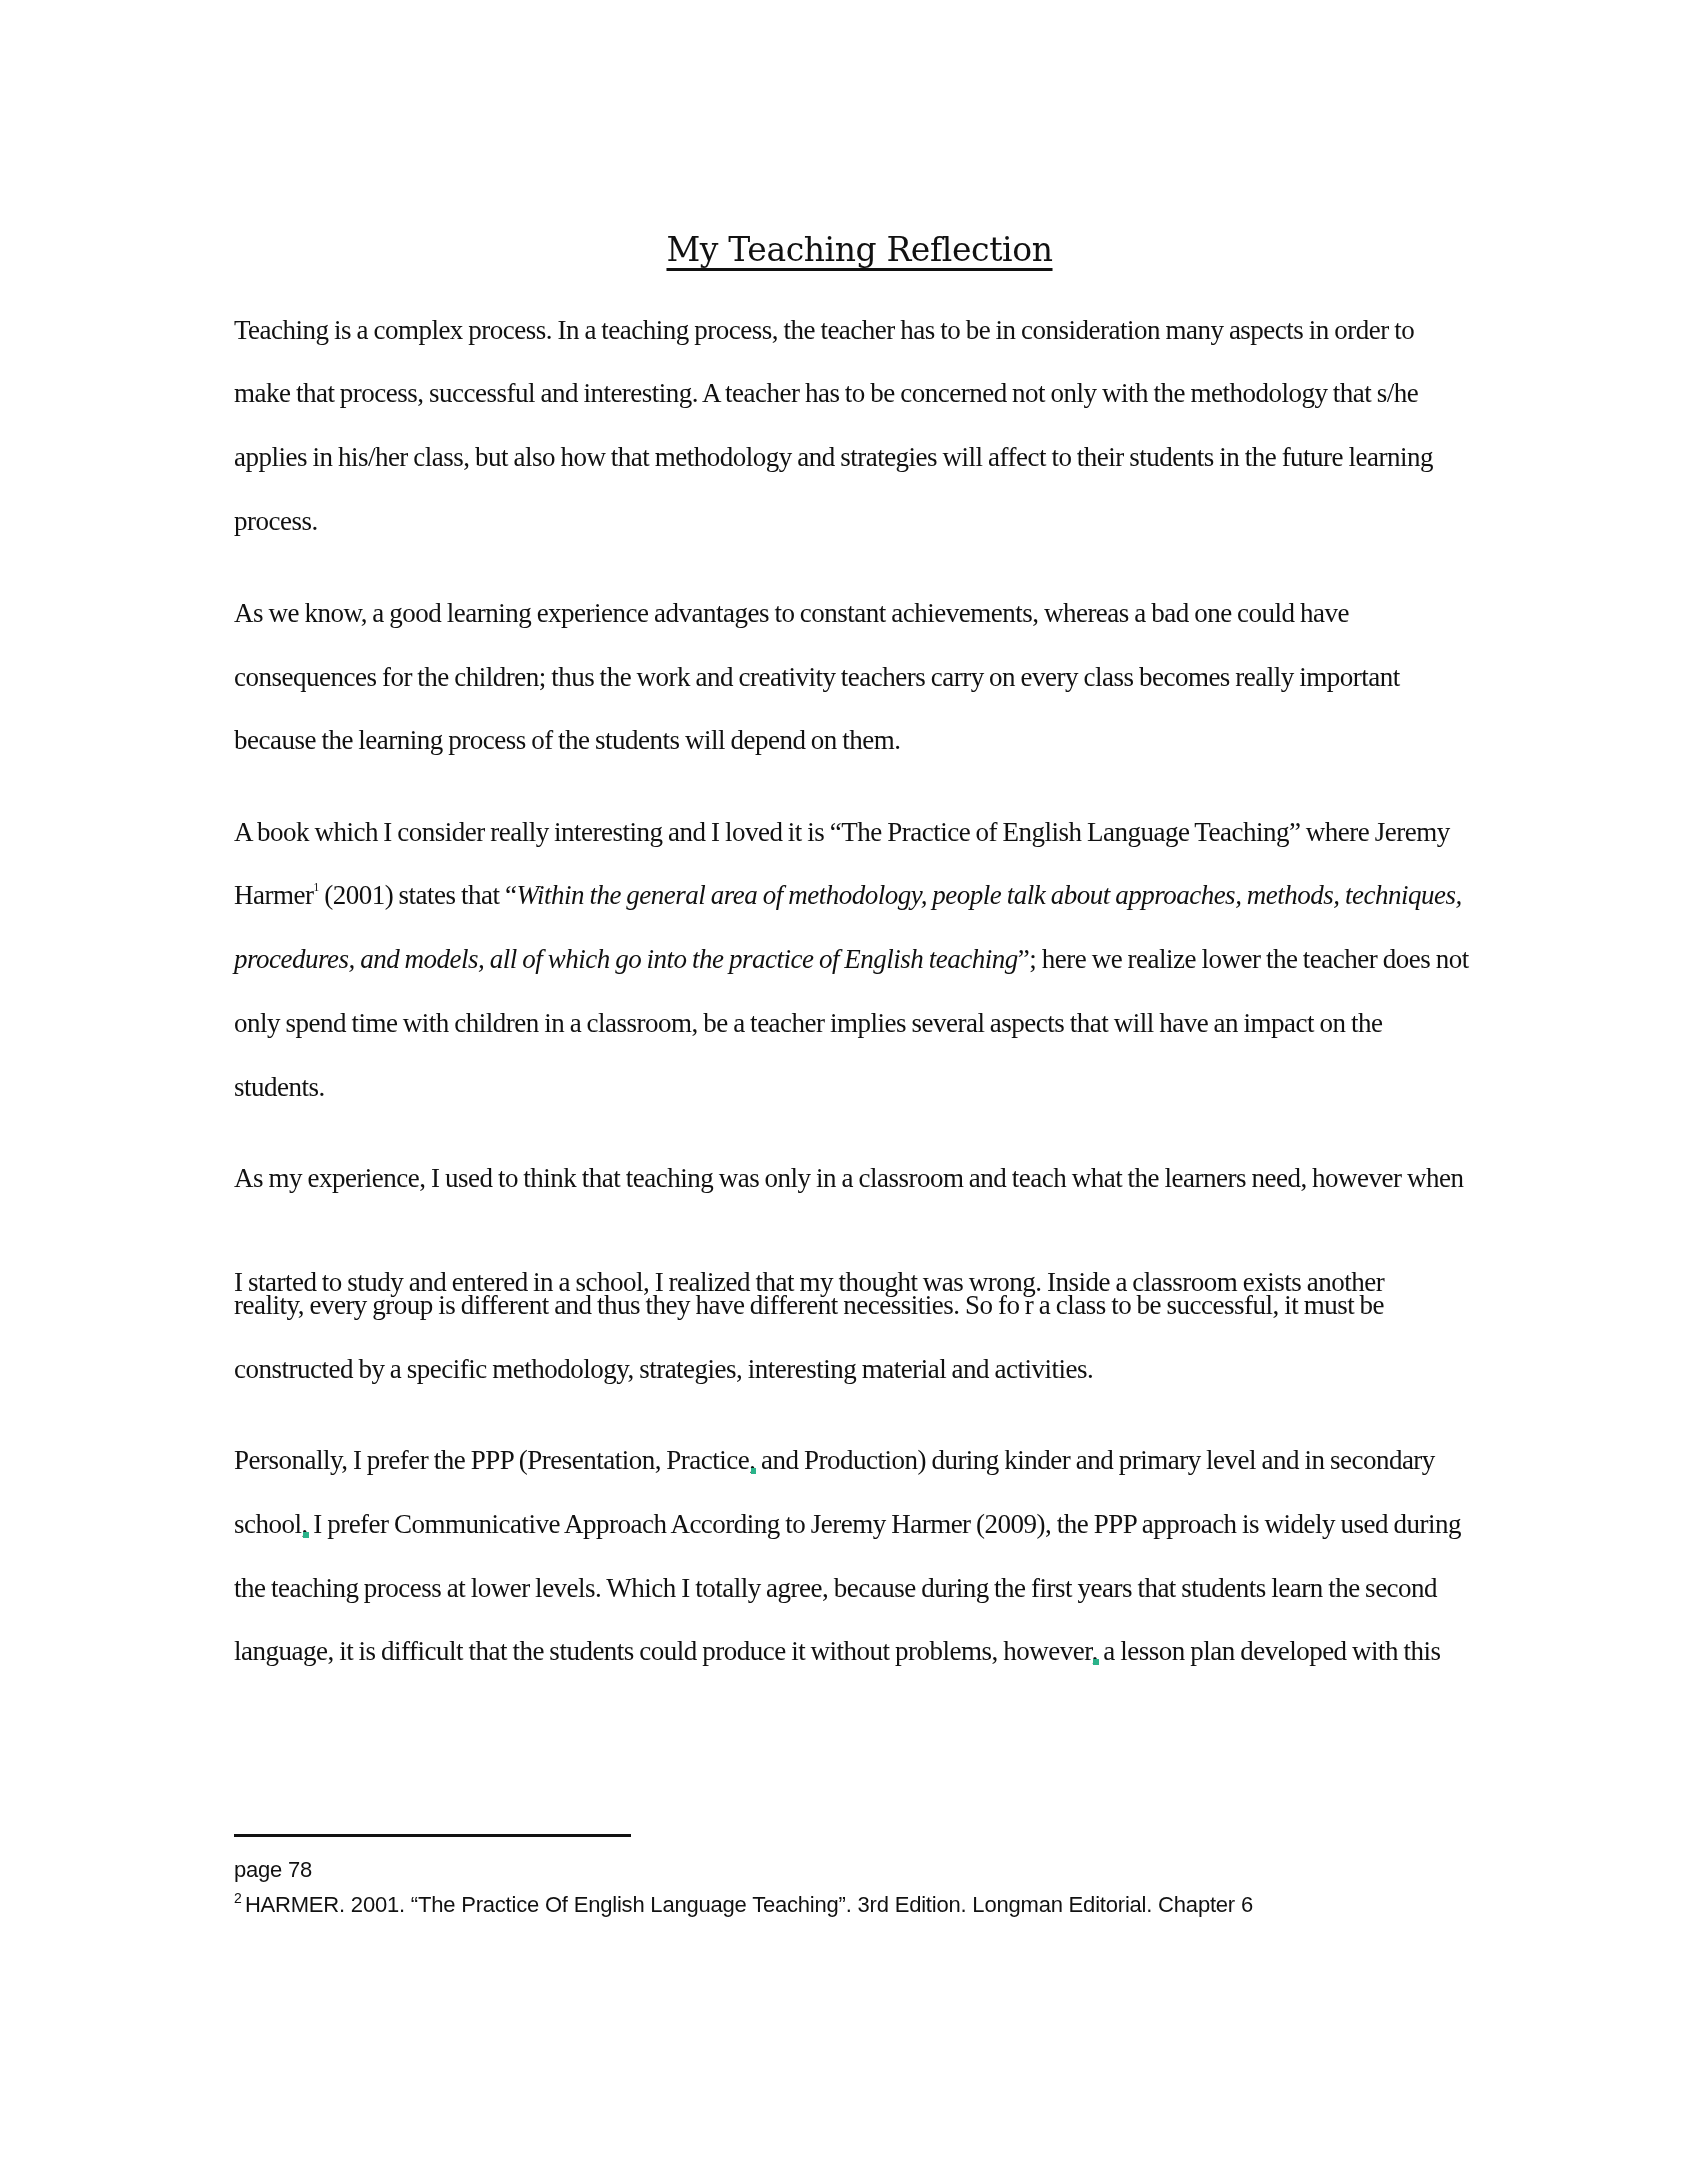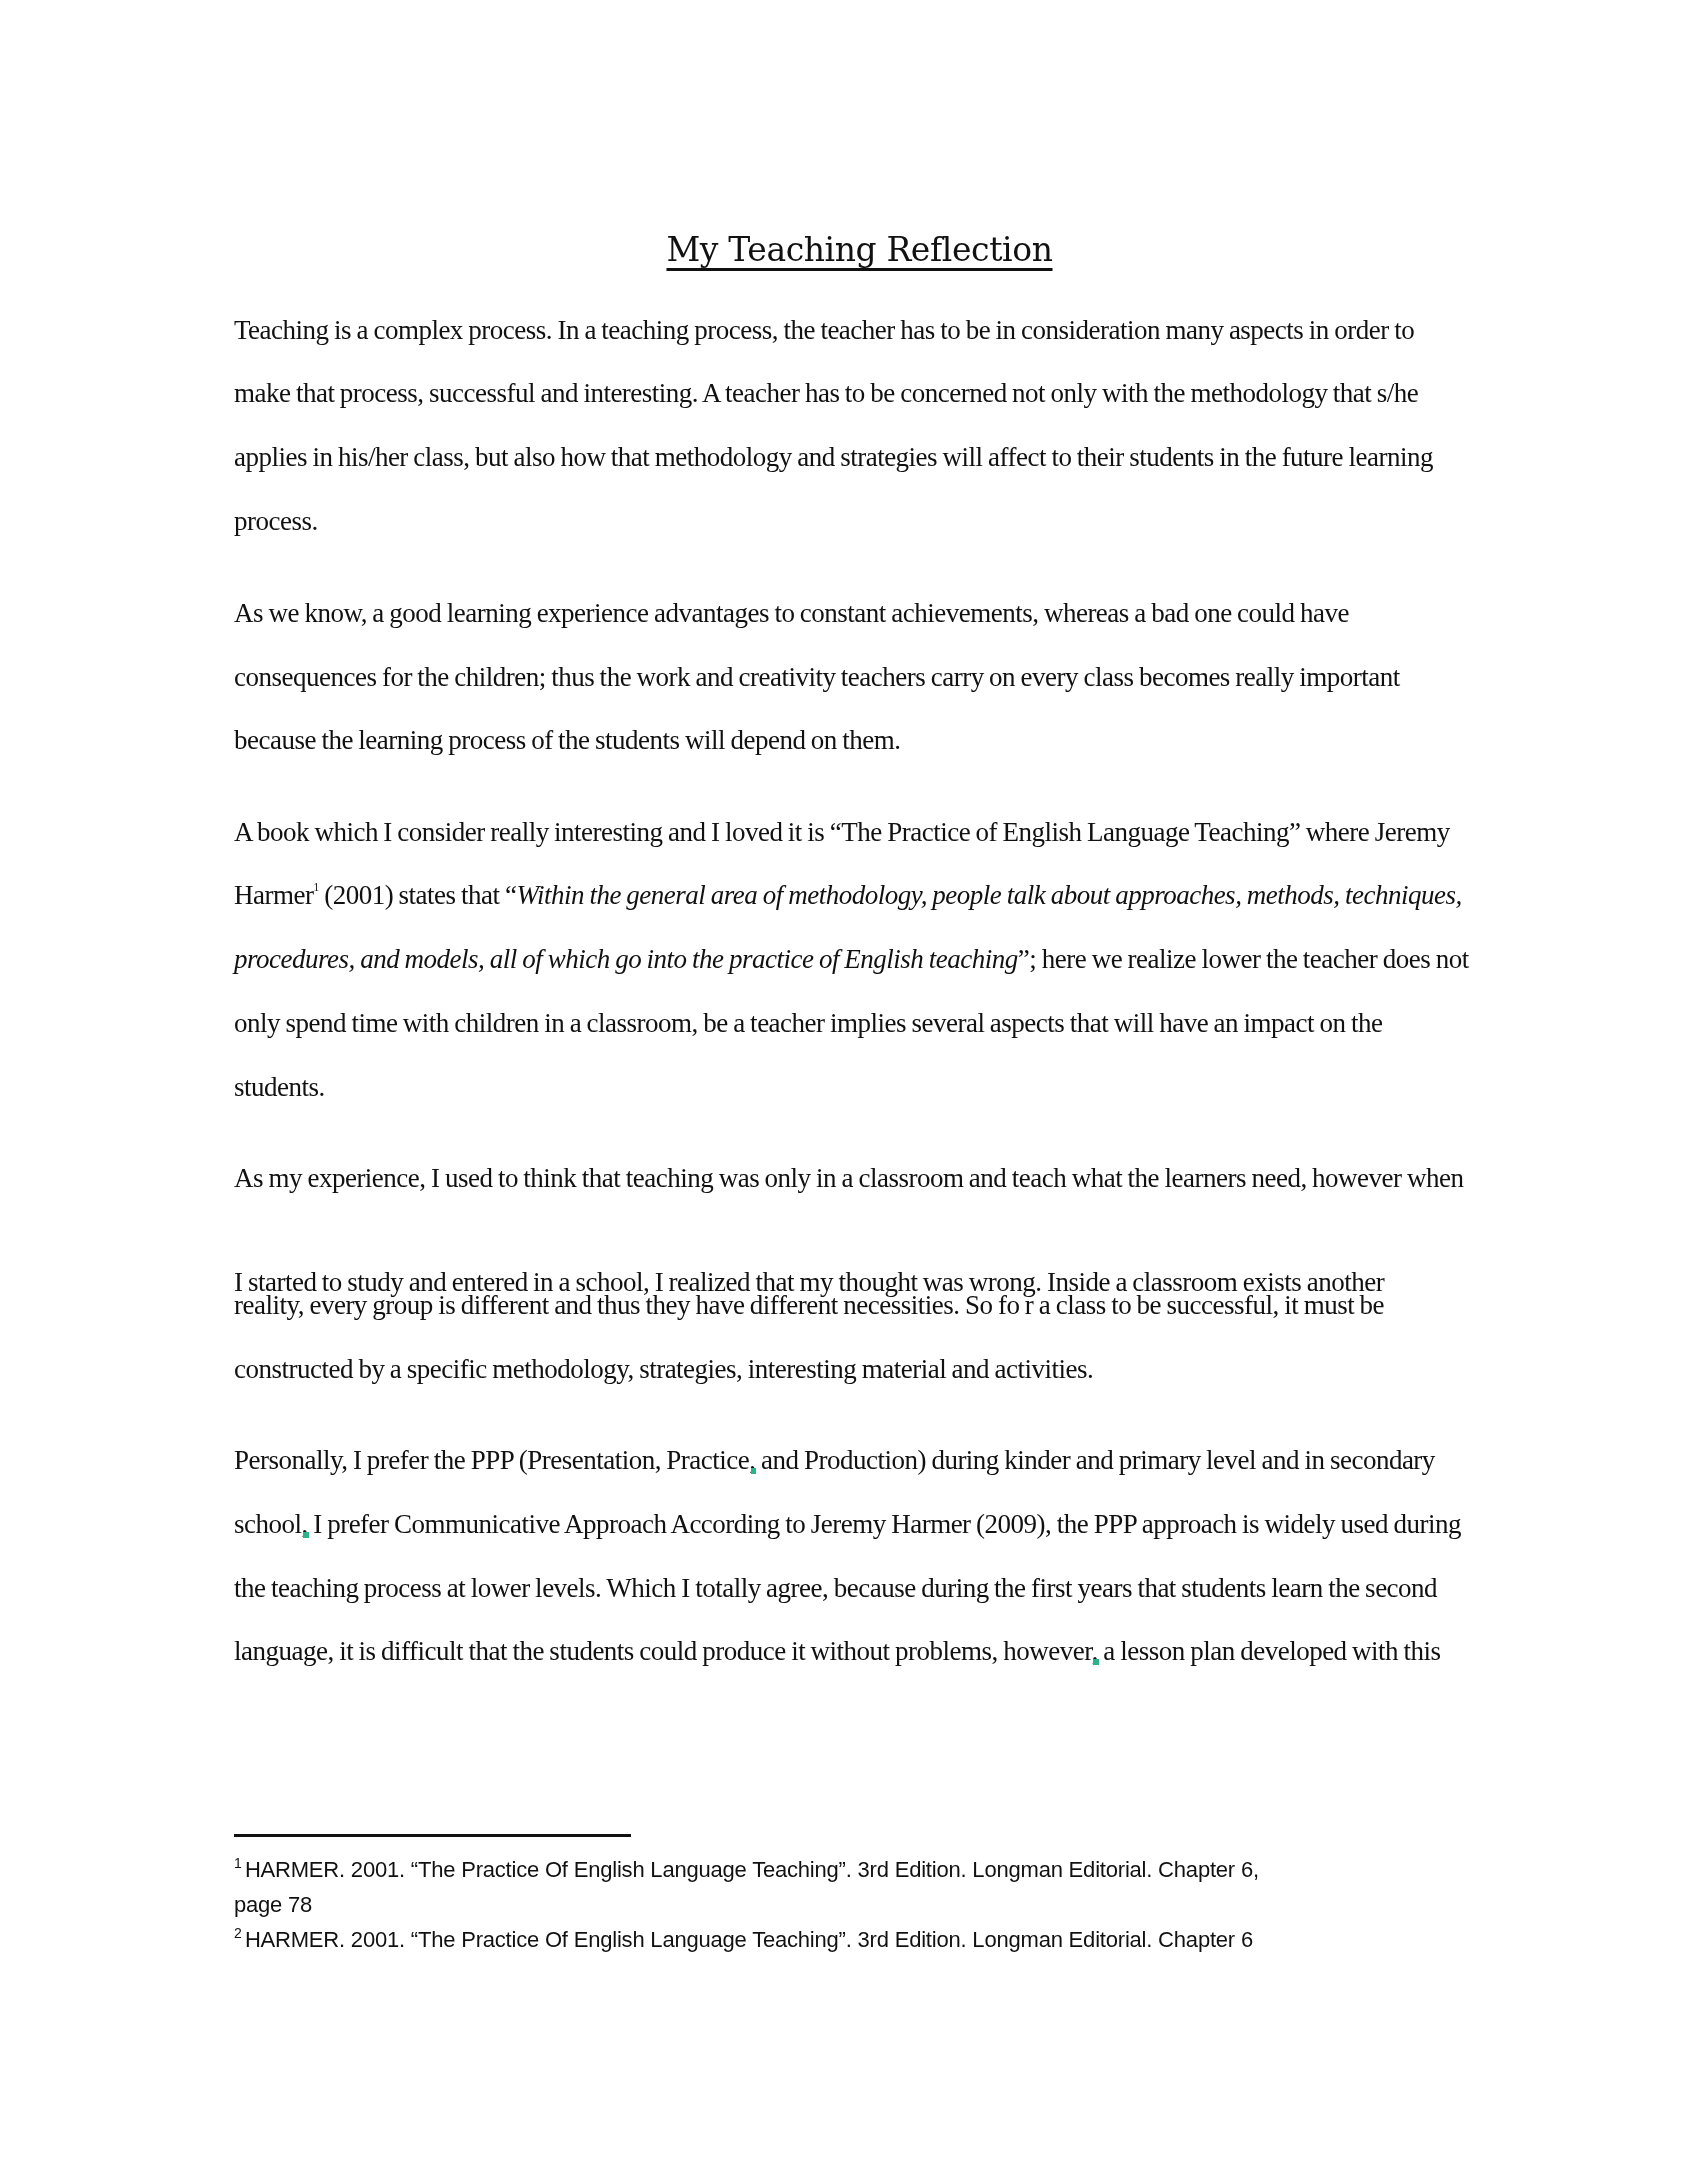--- a/index.html
+++ b/index.html
@@ -129,23 +129,20 @@
         <div class="line" style="top: 1504px;"><span>school,</span><span class="mark"></span><span> I prefer Communicative Approach According to Jeremy Harmer (2009), the PPP approach is widely used during</span></div>
         <div class="line" style="top: 1568px;"><span>the teaching process at lower levels. Which I totally agree, because during the first years that students learn the second</span></div>
         <div class="line" style="top: 1631px;"><span>language, it is difficult that the students could produce it without problems, however,</span><span class="mark"></span><span> a lesson plan developed with this</span></div>
       </div>
     </div>
 
   <div class="footnote-rule"></div>
 
   <div class="footnotes">
     <div class="footnote">
-      <span class="fn-num">1</span><span>HARMER.  2001. “The  Practice Of English Language Teaching”. 3rd Edition. Longman  Editorial. Chapter 6,</span>
-    </div>
-    <div class="footnote">
       <span>page 78</span>
     </div>
     <div class="footnote">
       <span class="fn-num">2</span><span>HARMER.  2001.  “The Practice Of English Language Teaching”. 3rd Edition. Longman  Editorial. Chapter 6</span>
     </div>
   </div>
 </div>
 
 
 </body></html>

